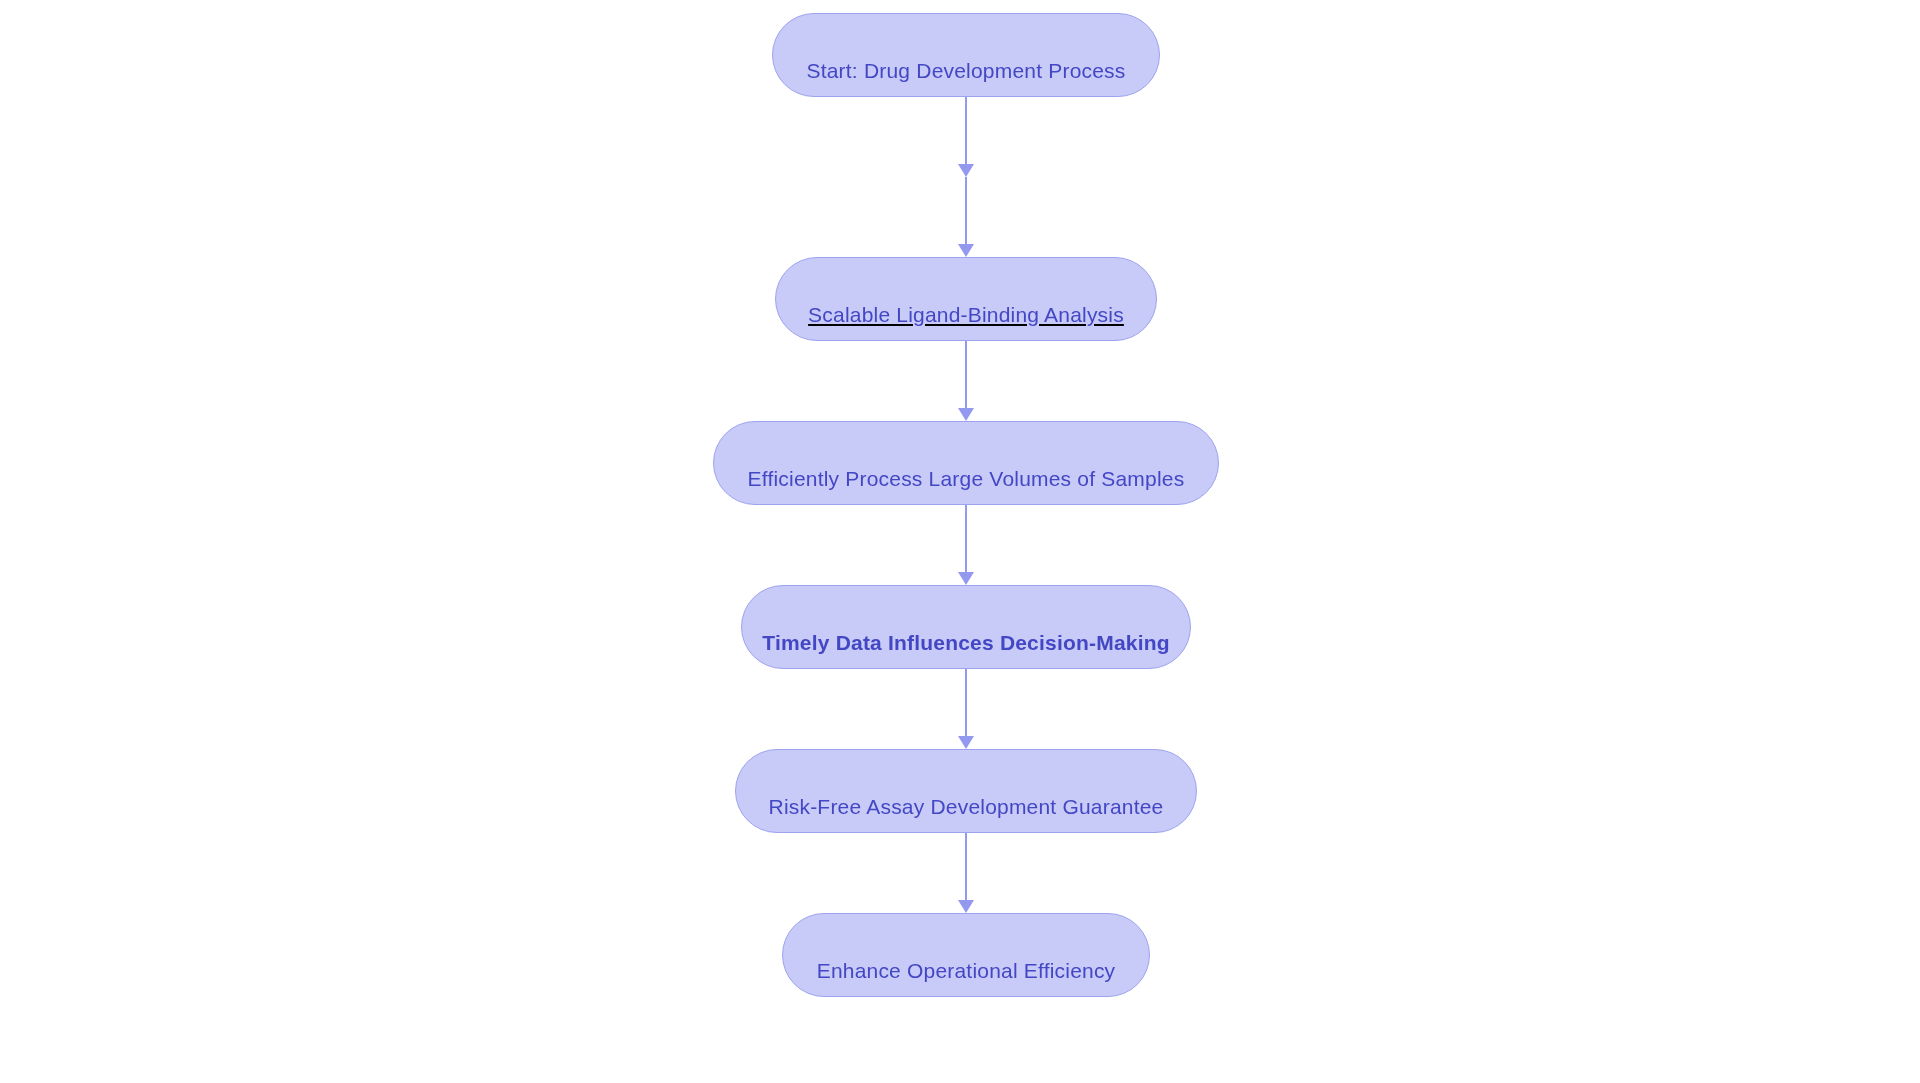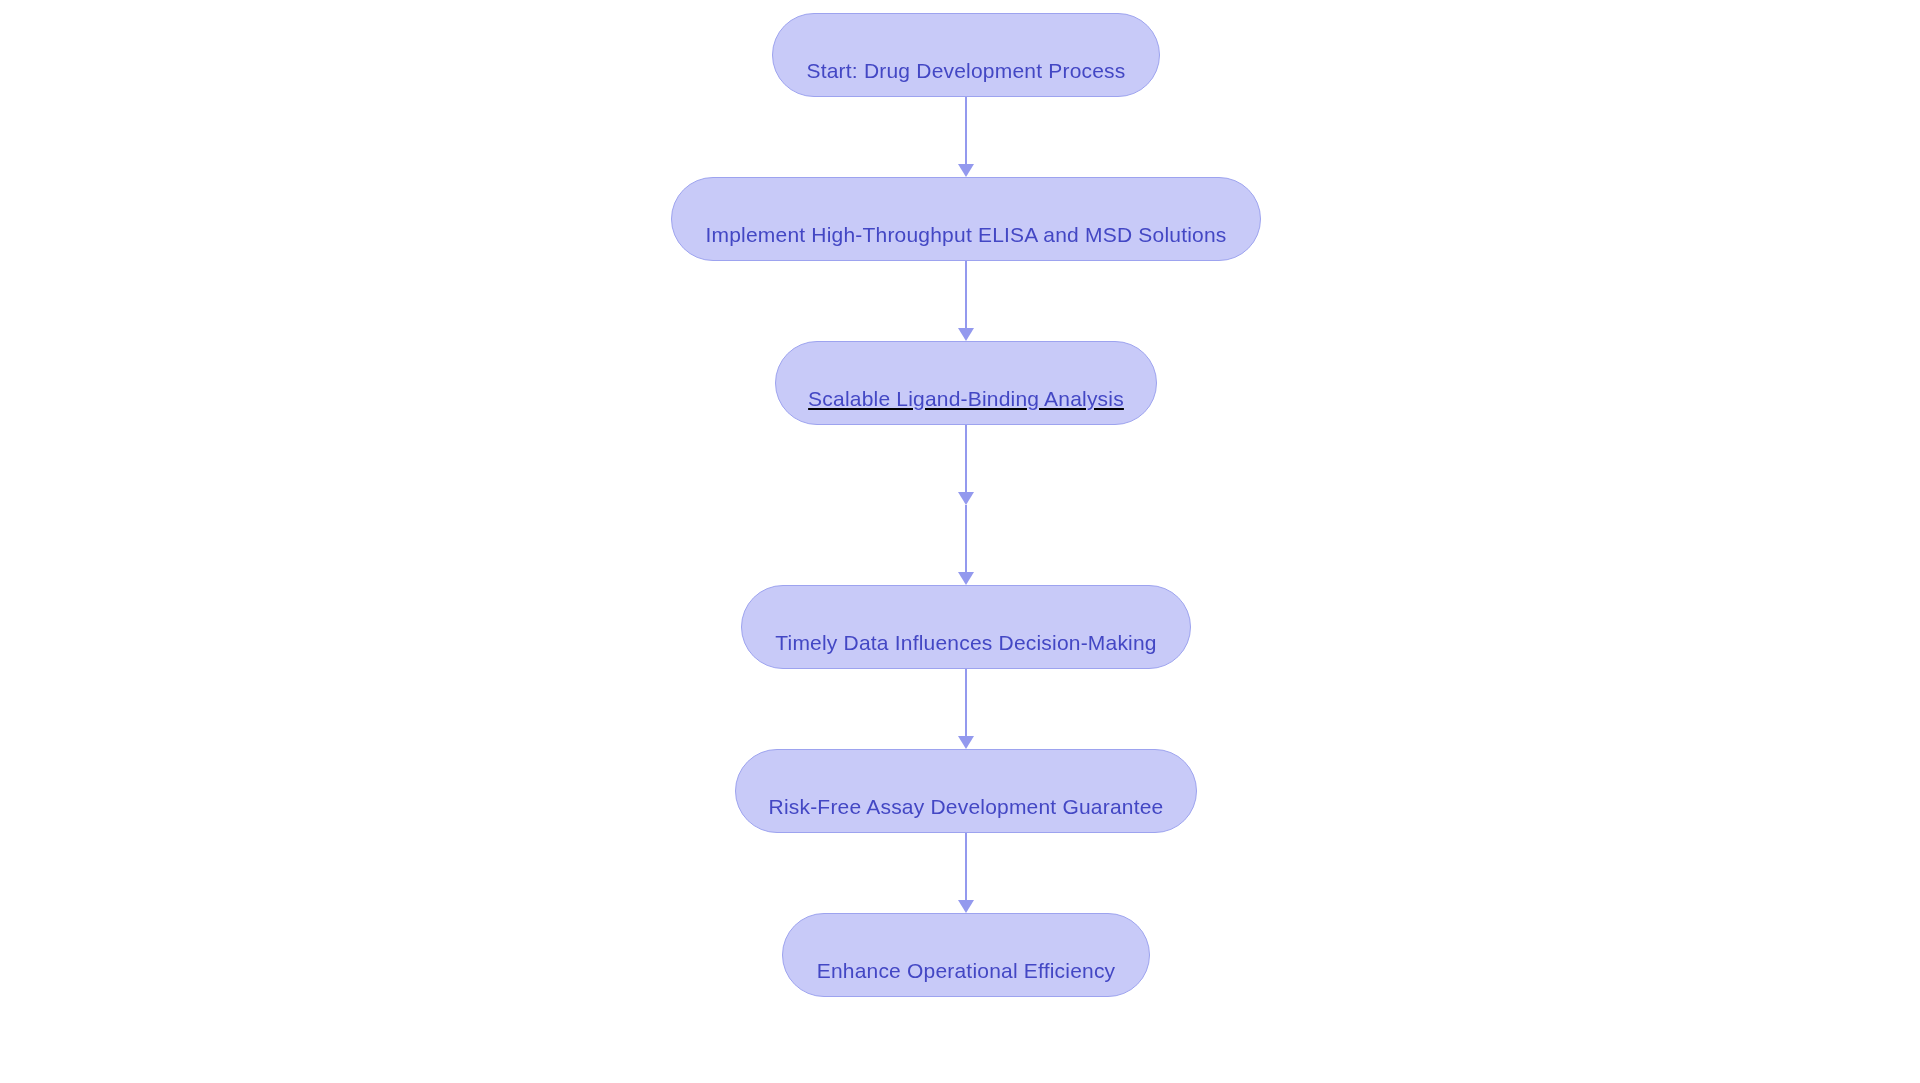--- a/index.html
+++ b/index.html
@@ -67,39 +67,39 @@
 <body>
 
 <div class="flow" id="flow">
     <div class="node" style="width: 388px;">
       <span>Start: Drug Development Process</span>
     </div>
     <div class="arrow">
       <div class="shaft"></div>
       <div class="head"></div>
     </div>
-    <div class="node" style="width: 590px;">
-      <span>Implement High-Throughput ELISA and MSD Solutions</span>
-    </div>
     <div class="arrow">
       <div class="shaft"></div>
       <div class="head"></div>
     </div>
     <div class="node" style="width: 382px; text-decoration: underline;">
       <span>Scalable Ligand-Binding Analysis</span>
     </div>
     <div class="arrow">
       <div class="shaft"></div>
       <div class="head"></div>
     </div>
+    <div class="node" style="width: 506px;">
+      <span>Efficiently Process Large Volumes of Samples</span>
+    </div>
     <div class="arrow">
       <div class="shaft"></div>
       <div class="head"></div>
     </div>
-    <div class="node" style="width: 450px;">
+    <div class="node" style="width: 450px; font-weight: bold;">
       <span>Timely Data Influences Decision-Making</span>
     </div>
     <div class="arrow">
       <div class="shaft"></div>
       <div class="head"></div>
     </div>
     <div class="node" style="width: 462px;">
       <span>Risk-Free Assay Development Guarantee</span>
     </div>
     <div class="arrow">

